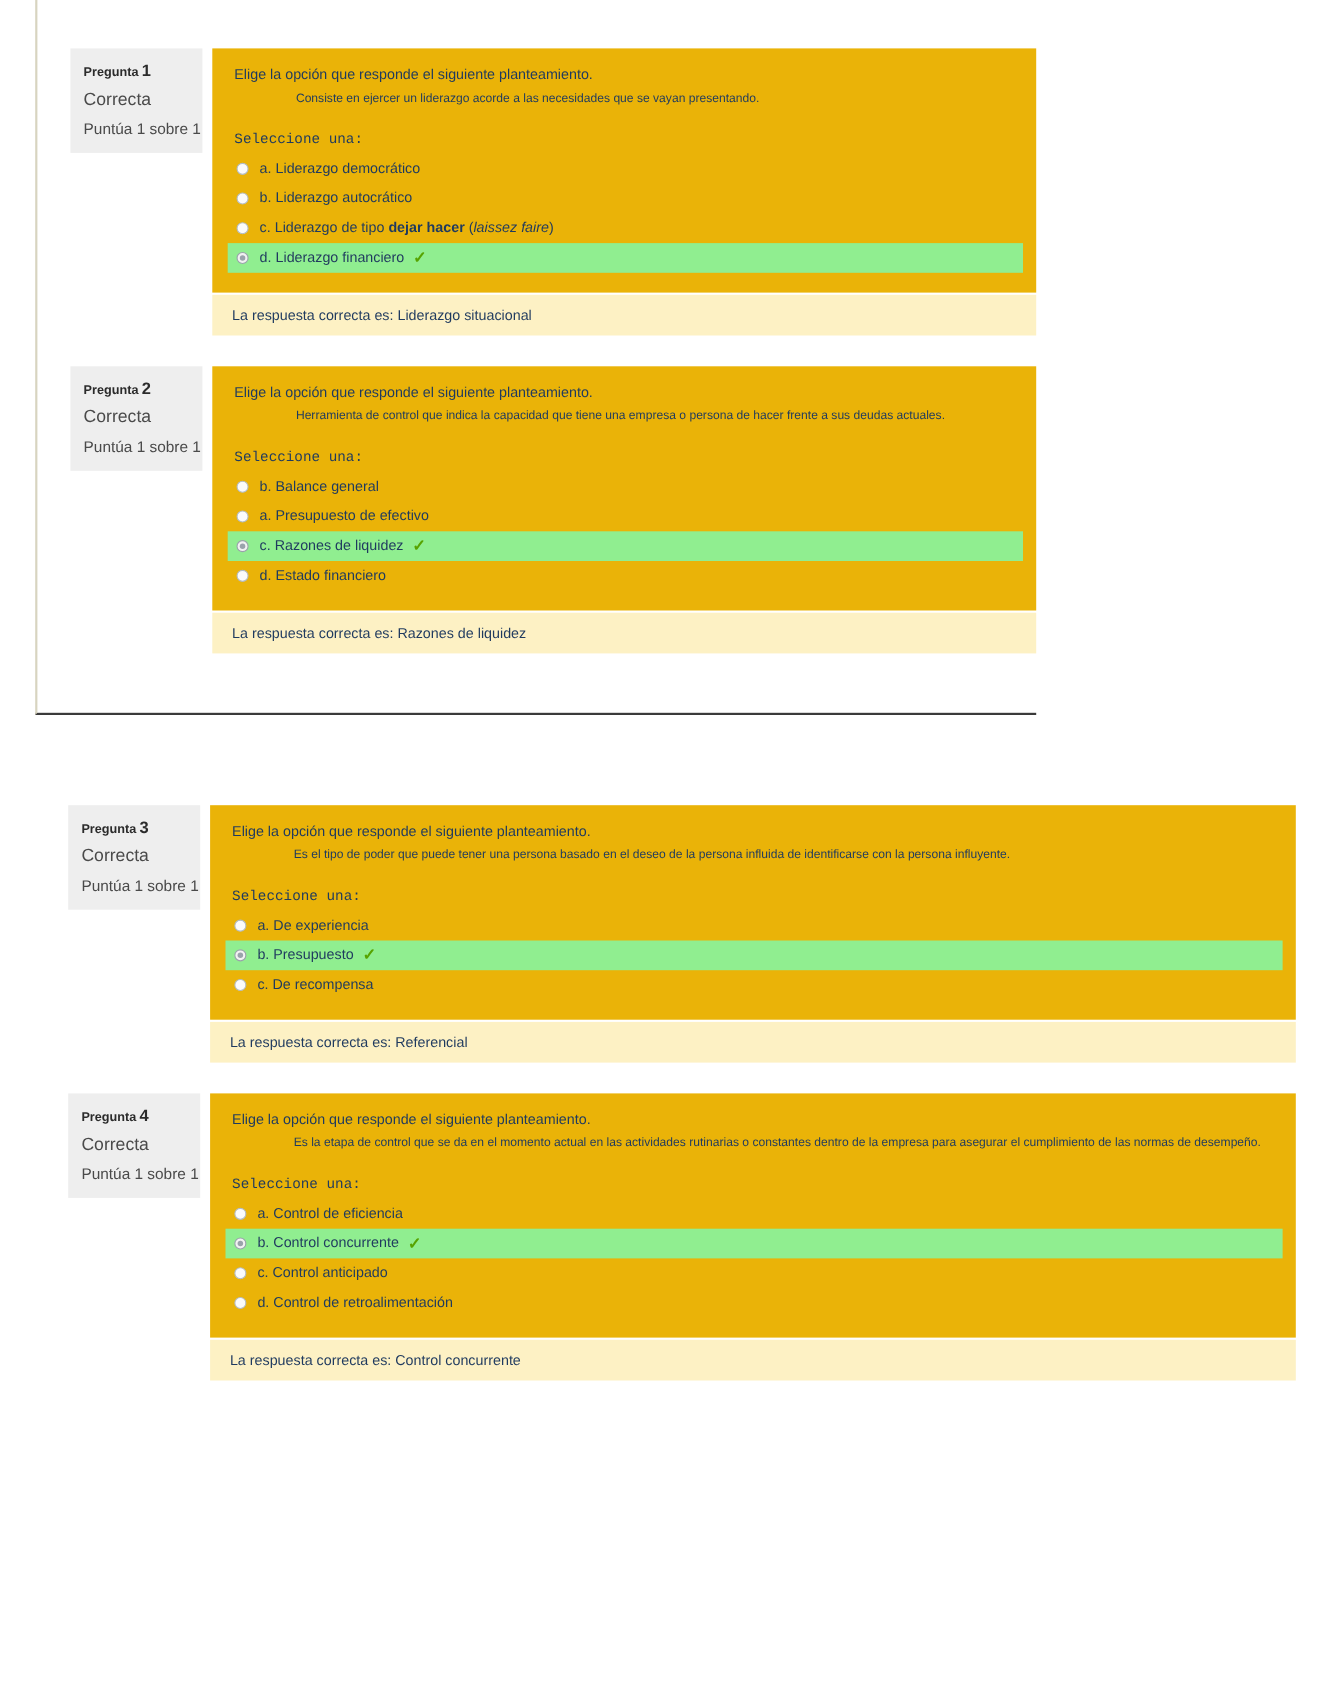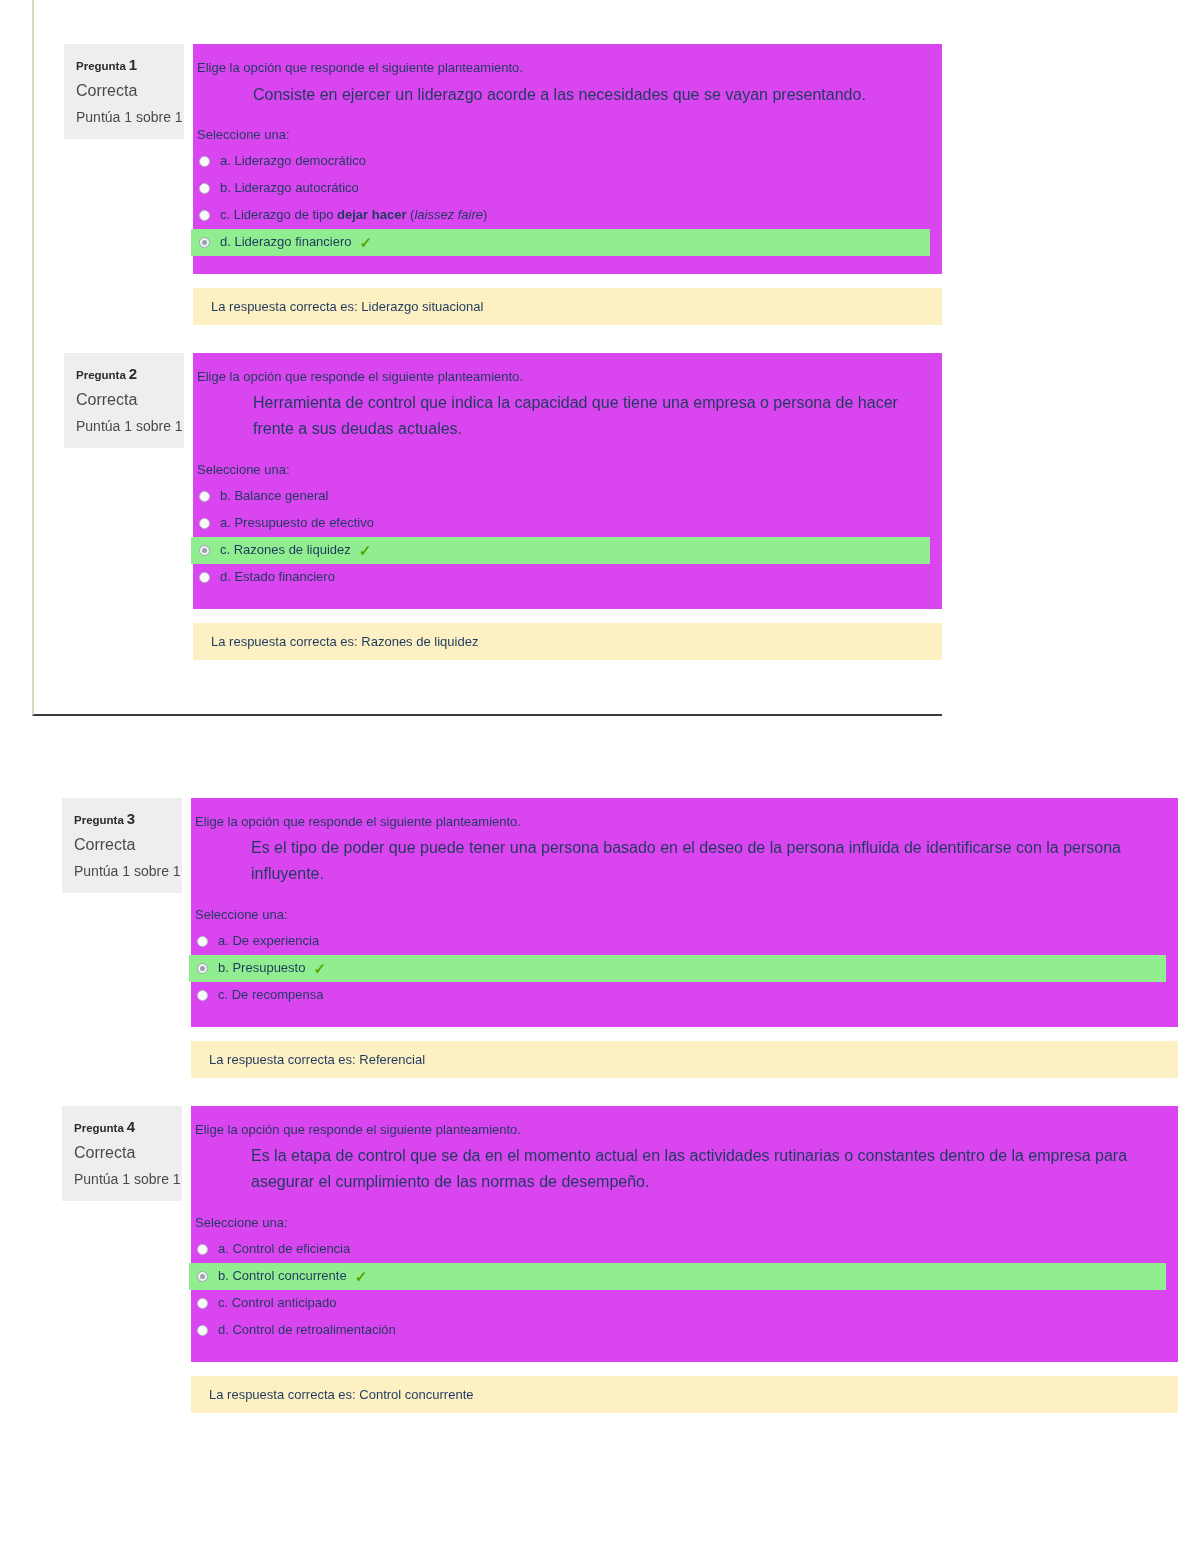--- a/index.html
+++ b/index.html
@@ -75,40 +75,41 @@
     font-size: 14px;
     color: #4a4a4a;
     white-space: nowrap;
   }
 
   .q-body {
     flex: 1 1 auto;
     margin-left: 9px;
   }
   .q-content {
-    background: #d946ef;
-    padding: 14px 18px 18px 4px;
+    background: #eab308;
+    padding: 14px 18px 18px 20px;
   }
   .q-stem {
     font-size: 13px;
     line-height: 1.5;
     color: #1f3a5f;
     margin: 0 0 4px 0;
   }
   .q-statement {
-    font-size: 16px;
+    font-size: 11px;
     line-height: 1.62;
     color: #1f3a5f;
     margin: 0 0 0 56px;
     padding-right: 12px;
   }
   .q-prompt {
     font-size: 13px;
     color: #1f3a5f;
     margin: 20px 0 6px 0;
+    font-family: Liberation Mono, monospace;
   }
   .answers {
     margin: 0;
     padding: 0;
     list-style: none;
   }
   .answer {
     display: flex;
     align-items: center;
     font-size: 13px;
@@ -153,21 +154,21 @@
     color: #57a300;
     font-size: 15px;
     line-height: 1;
     font-weight: bold;
   }
   .feedback {
     background: #fdf1c4;
     font-size: 13px;
     color: #1f3a5f;
     padding: 11px 18px;
-    margin-top: 14px;
+    margin-top: 2px;
   }
 </style>
 </head>
 <body>
 
 <div class="page">
 
   <div class="sheet sheet-one">
     <div id="page-one-questions">
         <div class="question">

